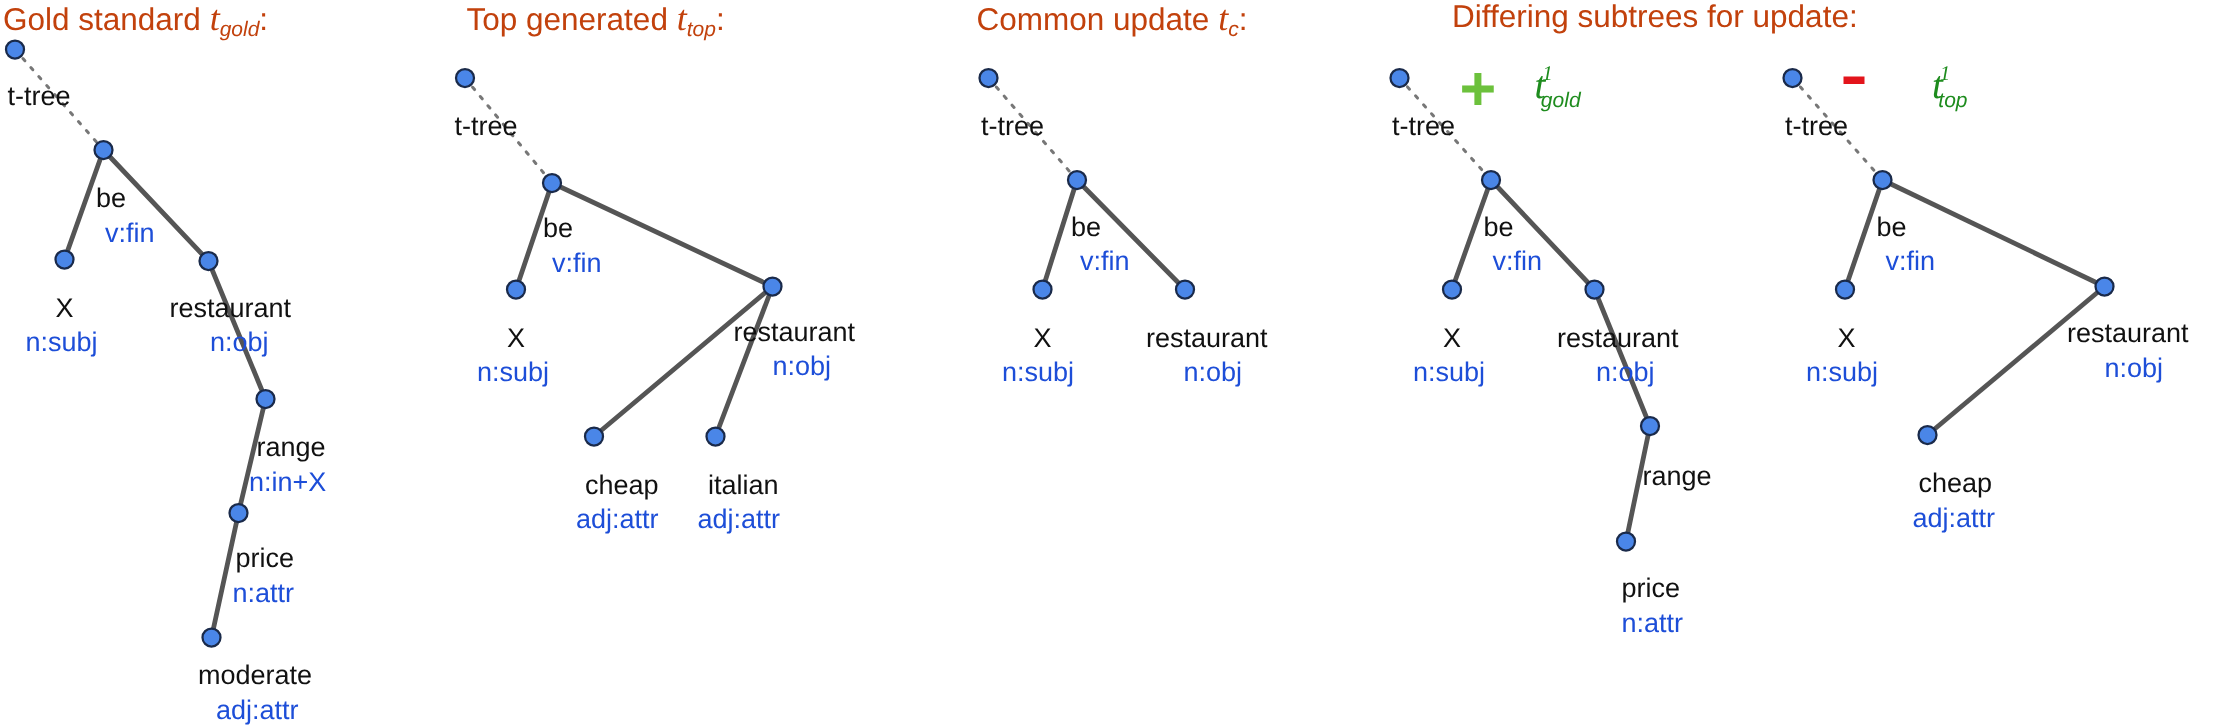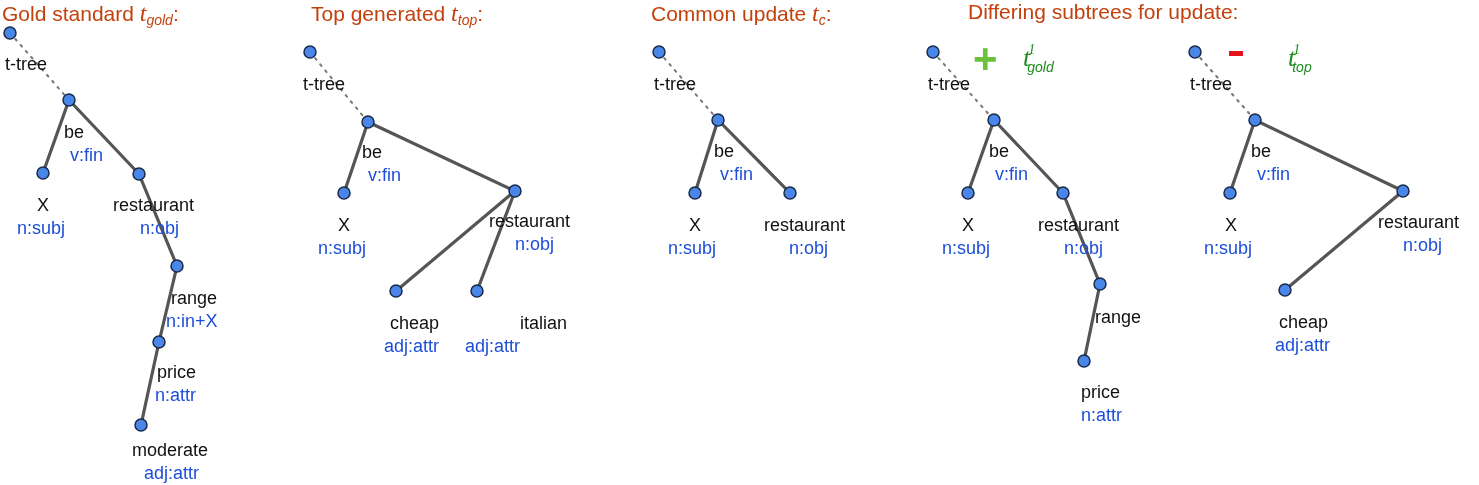--- a/index.html
+++ b/index.html
@@ -132,21 +132,21 @@
 <div>
   <div class="lbl" style="left:303px; top:75px;">t-tree</div>
   <div class="lbl" style="left:362px; top:143px;">be</div>
   <div class="role" style="left:368px; top:166px;">v:fin</div>
   <div class="lbl" style="left:338px; top:216px;">X</div>
   <div class="role" style="left:318px; top:239px;">n:subj</div>
   <div class="lbl" style="left:489px; top:212px;">restaurant</div>
   <div class="role" style="left:515px; top:235px;">n:obj</div>
   <div class="lbl" style="left:390px; top:314px;">cheap</div>
   <div class="role" style="left:384px; top:337px;">adj:attr</div>
-  <div class="lbl" style="left:472px; top:314px;margin-left:48px;">italian</div>
+  <div class="lbl" style="left:472px; top:314px;">italian</div>
   <div class="role" style="left:465px; top:337px;">adj:attr</div>
 </div>
 
 <div>
   <div class="lbl" style="left:654px; top:75px;">t-tree</div>
   <div class="lbl" style="left:714px; top:142px;">be</div>
   <div class="role" style="left:720px; top:165px;">v:fin</div>
   <div class="lbl" style="left:689px; top:216px;">X</div>
   <div class="role" style="left:668px; top:239px;">n:subj</div>
   <div class="lbl" style="left:764px; top:216px;">restaurant</div>

